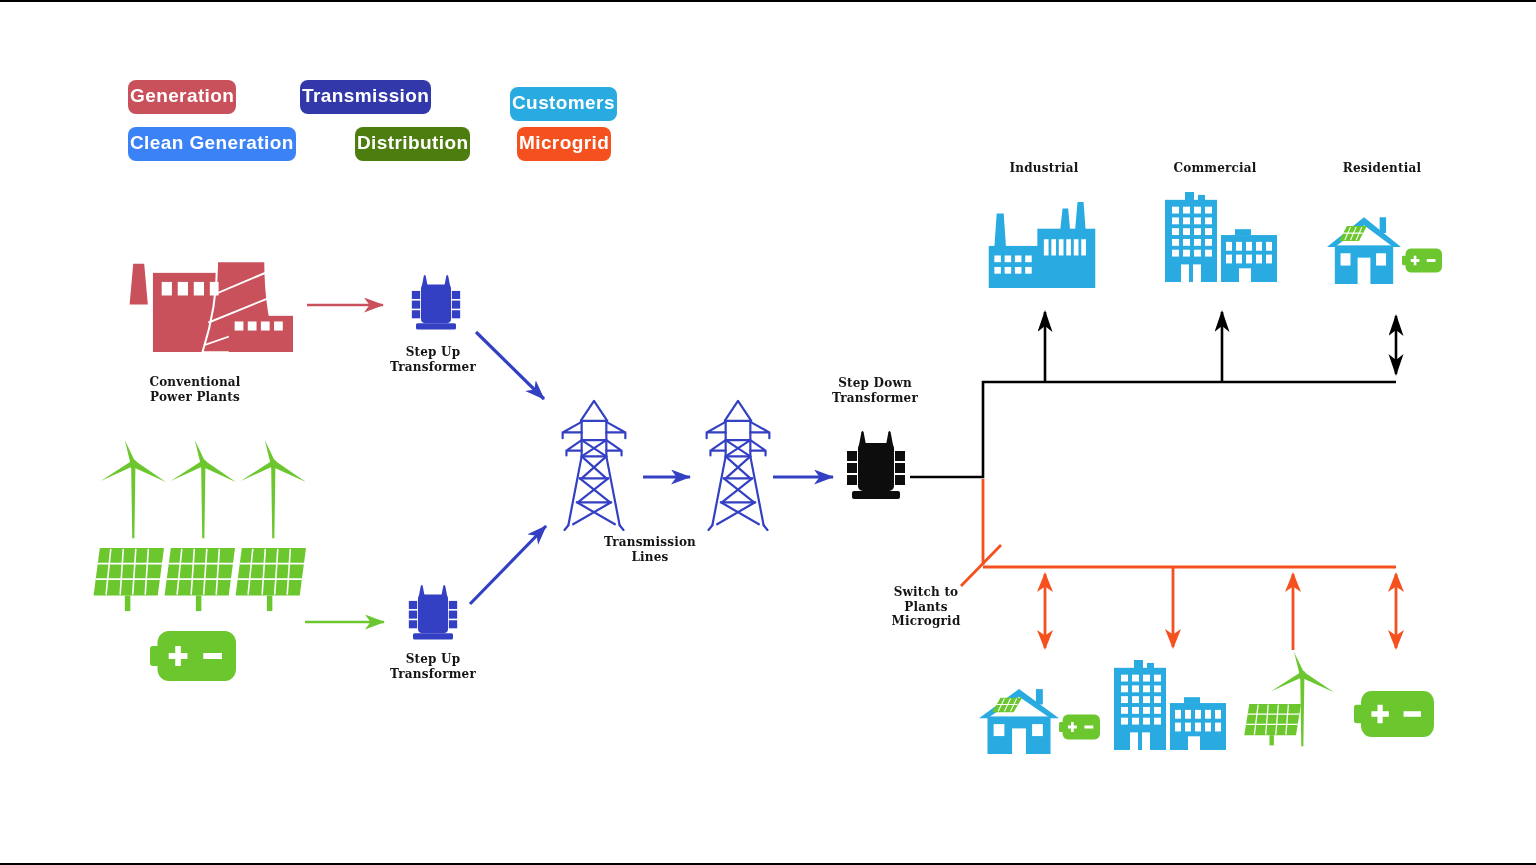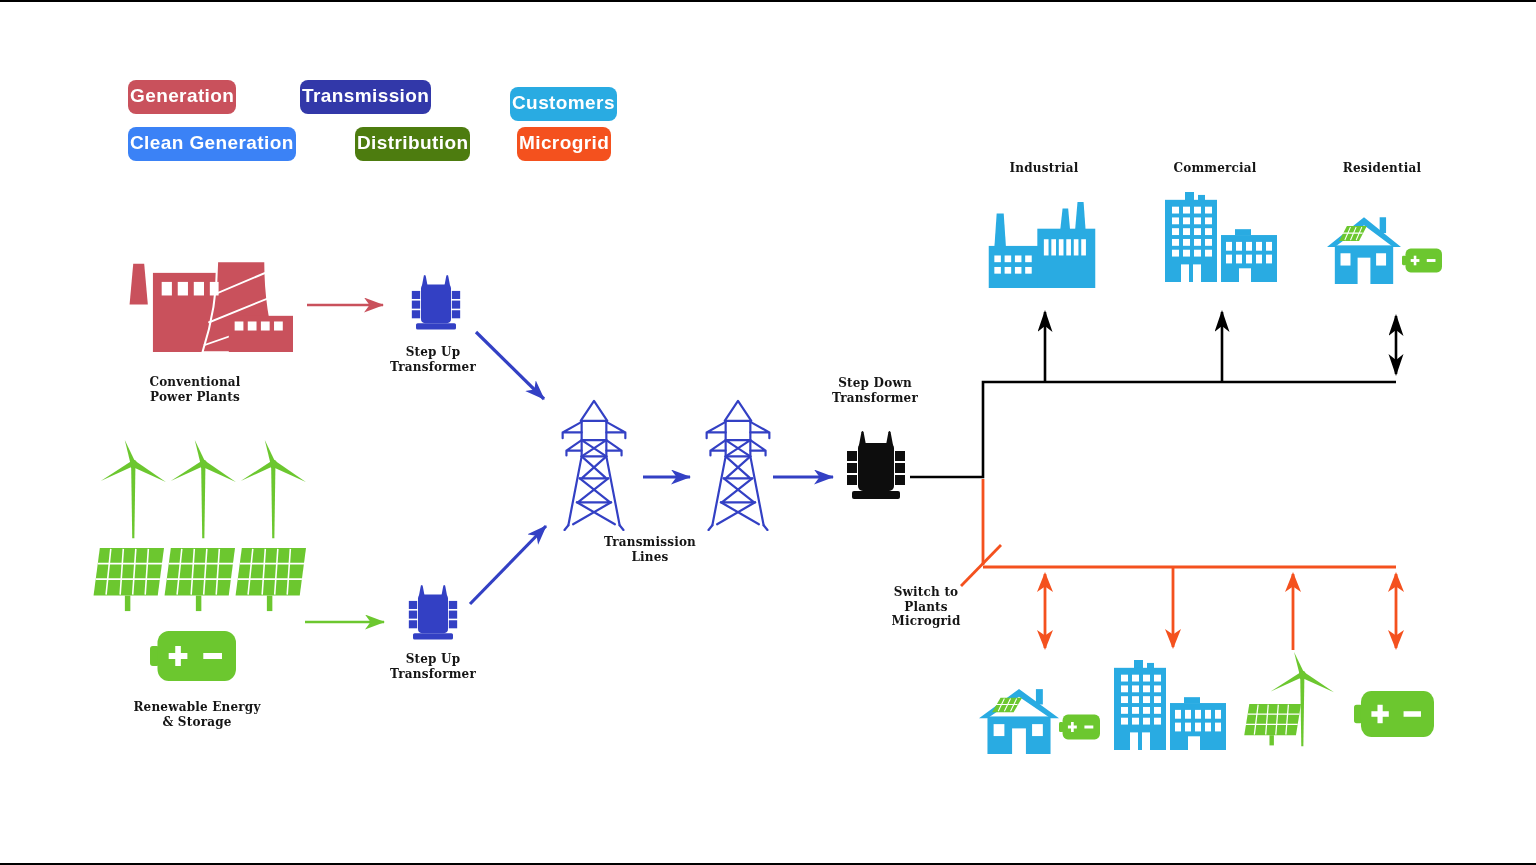--- a/index.html
+++ b/index.html
@@ -241,22 +241,20 @@
     <use href="#sym-house" x="979" y="684" width="80" height="70" class="ic-ltblue"></use>
     <use href="#sym-battery" x="1059" y="714" width="41" height="26" class="ic-green"></use>
     <use href="#sym-commercial" x="1114" y="660" width="112" height="90" class="ic-ltblue"></use>
     <use href="#sym-solar" x="1243" y="704" width="58" height="42" class="ic-green"></use>
     <use href="#sym-turbine" x="1270" y="652" width="66" height="96" class="ic-green"></use>
     <use href="#sym-battery" x="1354" y="690" width="80" height="48" class="ic-green"></use>
   </svg>
 
   <div class="lbl" style="left:95px;top:375px;width:200px;">Conventional
 Power Plants</div>
-  <div class="lbl" style="left:97px;top:700px;width:200px;">Renewable Energy
-&amp; Storage</div>
   <div class="lbl" style="left:343px;top:345px;width:180px;">Step Up
 Transformer</div>
   <div class="lbl" style="left:343px;top:652px;width:180px;">Step Up
 Transformer</div>
   <div class="lbl" style="left:560px;top:535px;width:180px;">Transmission
 Lines</div>
   <div class="lbl" style="left:785px;top:376px;width:180px;text-align:center;">Step Down
 Transformer</div>
   <div class="lbl" style="left:846px;top:585px;width:160px;">Switch to
 Plants

